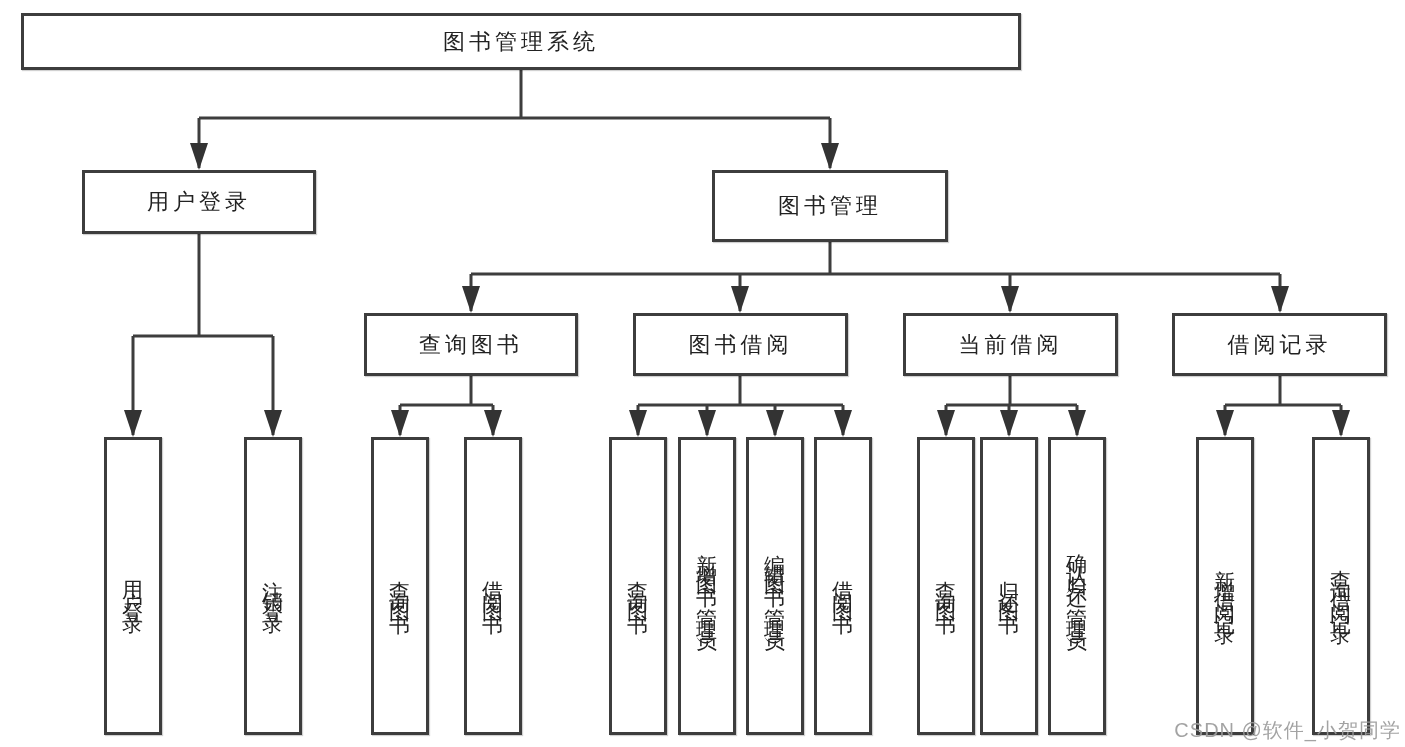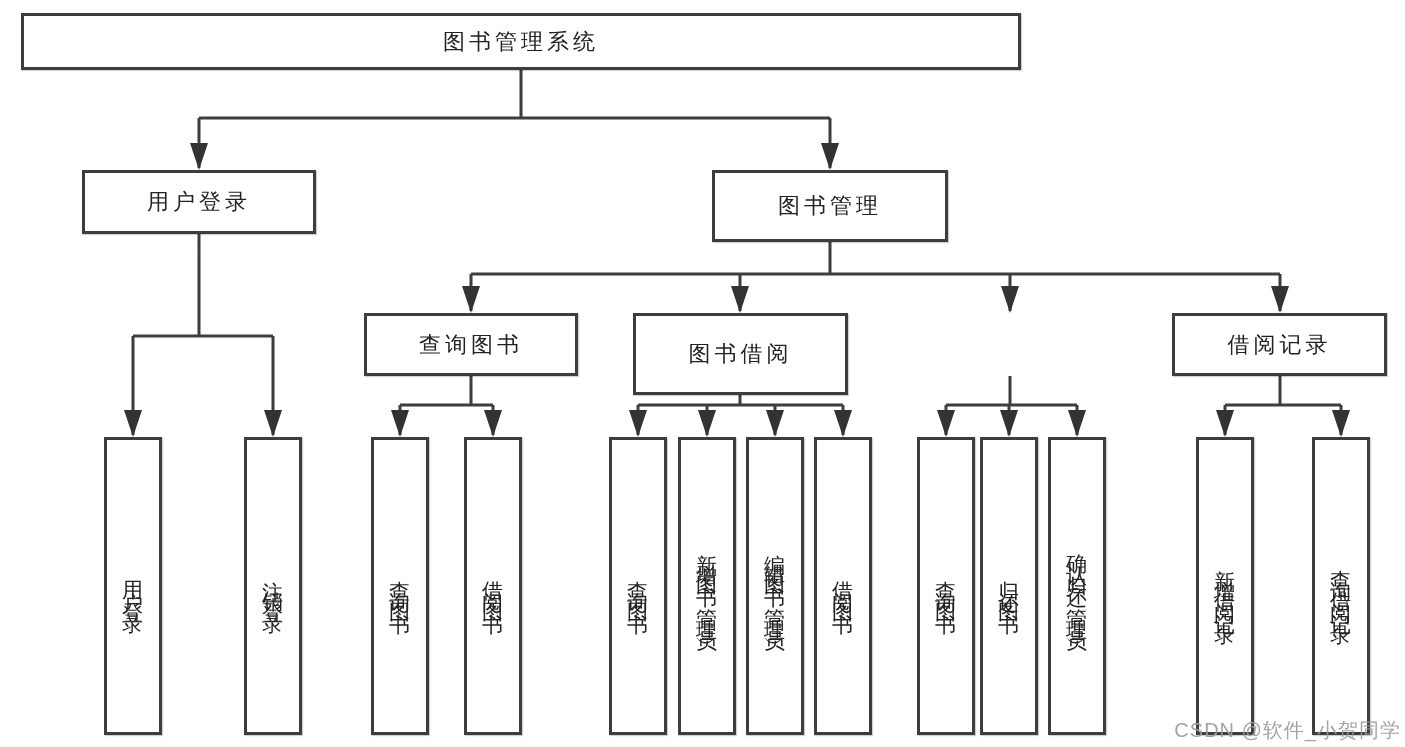--- a/index.html
+++ b/index.html
@@ -101,22 +101,25 @@
   <div class="box" style="left:82px; top:170px; width:234px; height:64px">
     <span class="hlabel">用户登录</span>
   </div>
   <div class="box" style="left:712px; top:170px; width:236px; height:72px">
     <span class="hlabel">图书管理</span>
   </div>
 
   <div class="box" style="left:364px; top:313px; width:214px; height:63px">
     <span class="hlabel">查询图书</span>
   </div>
-  <div class="box" style="left:633px; top:313px; width:215px; height:82px">
+  <div class="box" style="left:633px; top:313px; width:215px; height:63px">
     <span class="hlabel">图书借阅</span>
+  </div>
+  <div class="box" style="left:903px; top:313px; width:215px; height:63px">
+    <span class="hlabel">当前借阅</span>
   </div>
   <div class="box" style="left:1172px; top:313px; width:215px; height:63px">
     <span class="hlabel">借阅记录</span>
   </div>
 
   <div class="box leaf" style="left:104px">
     <span class="vtext">用户登录</span>
   </div>
   <div class="box leaf" style="left:244px">
     <span class="vtext">注销登录</span>

